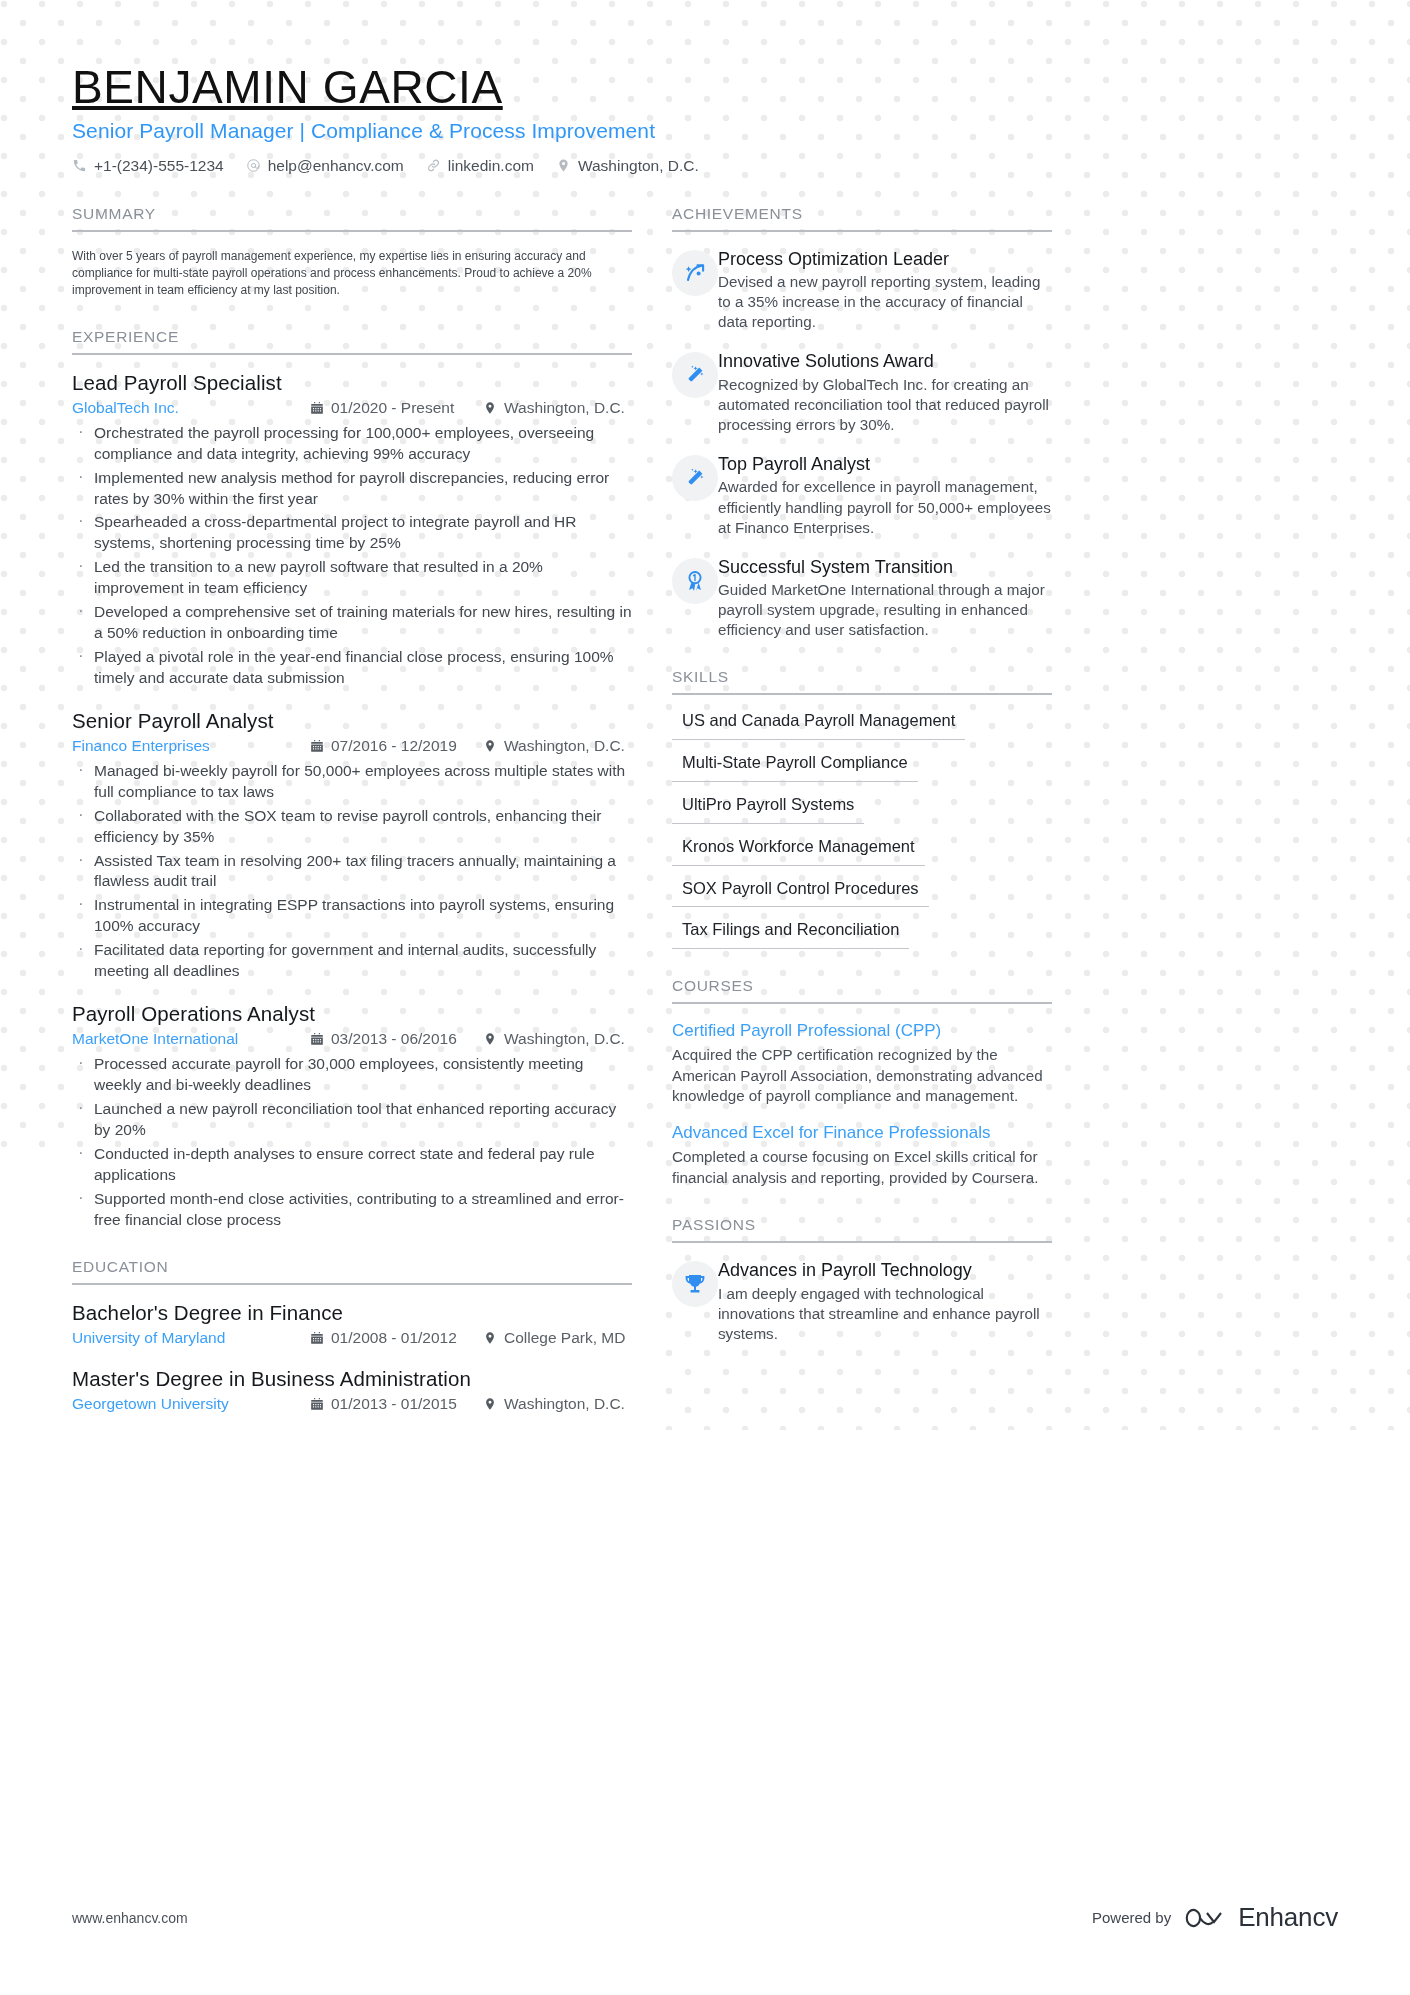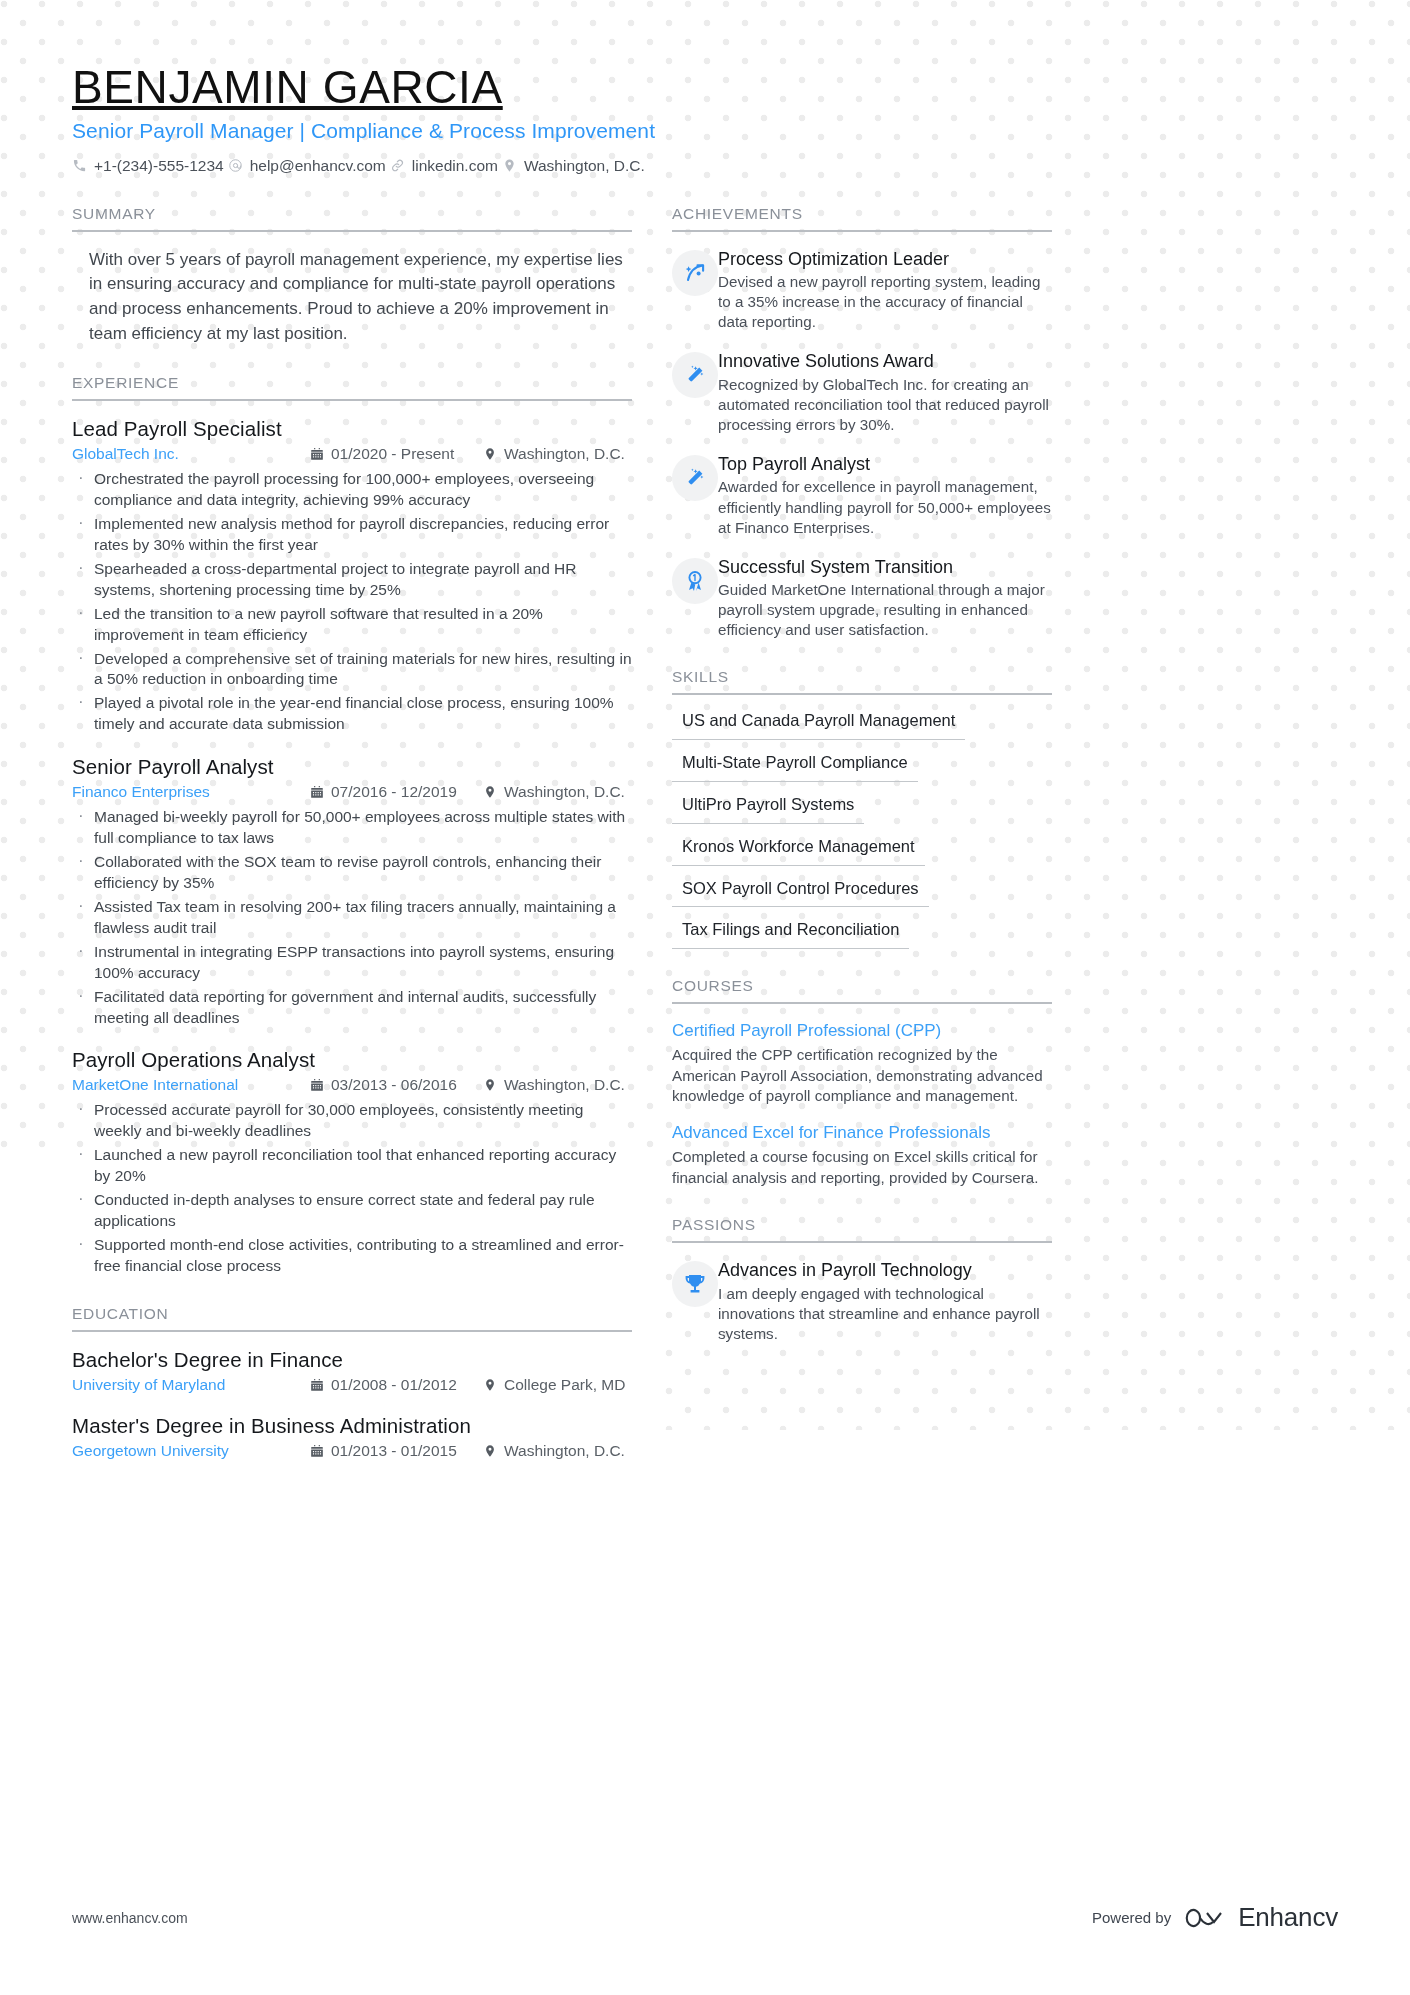--- a/index.html
+++ b/index.html
@@ -63,21 +63,21 @@
     font-size: 21px;
     color: #2f97f7;
     font-weight: 400;
     margin-bottom: 14px;
     letter-spacing: 0.1px;
   }
   .contact-row {
     display: flex;
     align-items: center;
     flex-wrap: wrap;
-    gap: 4px;
+    gap: 22px;
     font-size: 15.5px;
     color: #4b5159;
     margin-bottom: 30px;
   }
   .contact-item {
     display: flex;
     align-items: center;
     gap: 7px;
     white-space: nowrap;
   }
@@ -107,24 +107,23 @@
     color: #8a9099;
     font-weight: 400;
     text-transform: uppercase;
     padding-bottom: 7px;
     border-bottom: 2px solid #b9bdc2;
     margin-bottom: 16px;
   }
   .sec { margin-bottom: 28px; }
 
   .summary-text {
-    font-size: 17px;
+    font-size: 12px;
     line-height: 1.45;
     color: #42484f;
-    margin-left: 17px;
   }
 
   
   .entry { margin-bottom: 20px; }
   .entry-title {
     font-size: 20.5px;
     color: #15181c;
     font-weight: 400;
     margin-bottom: 4px;
     letter-spacing: 0.1px;

